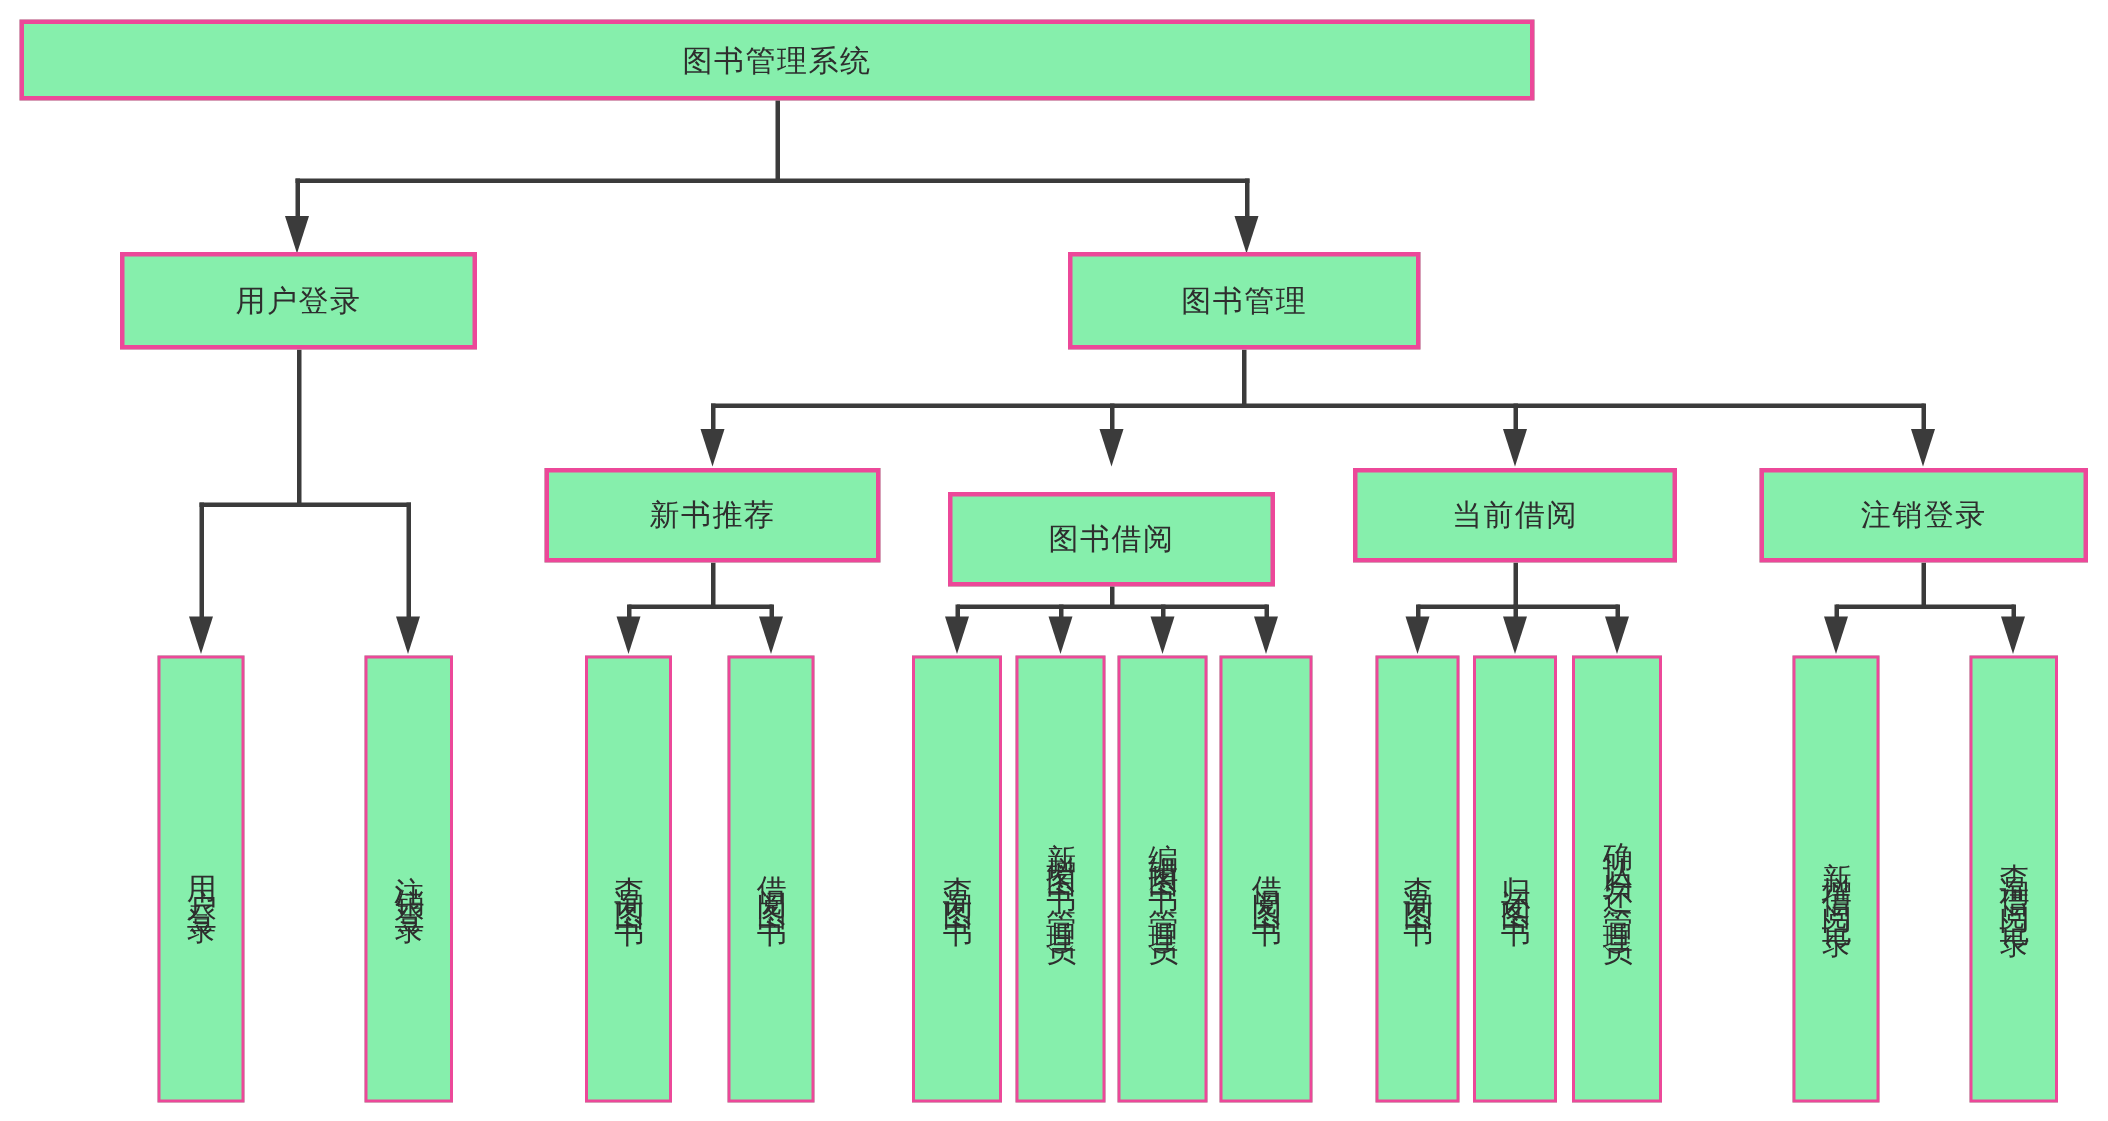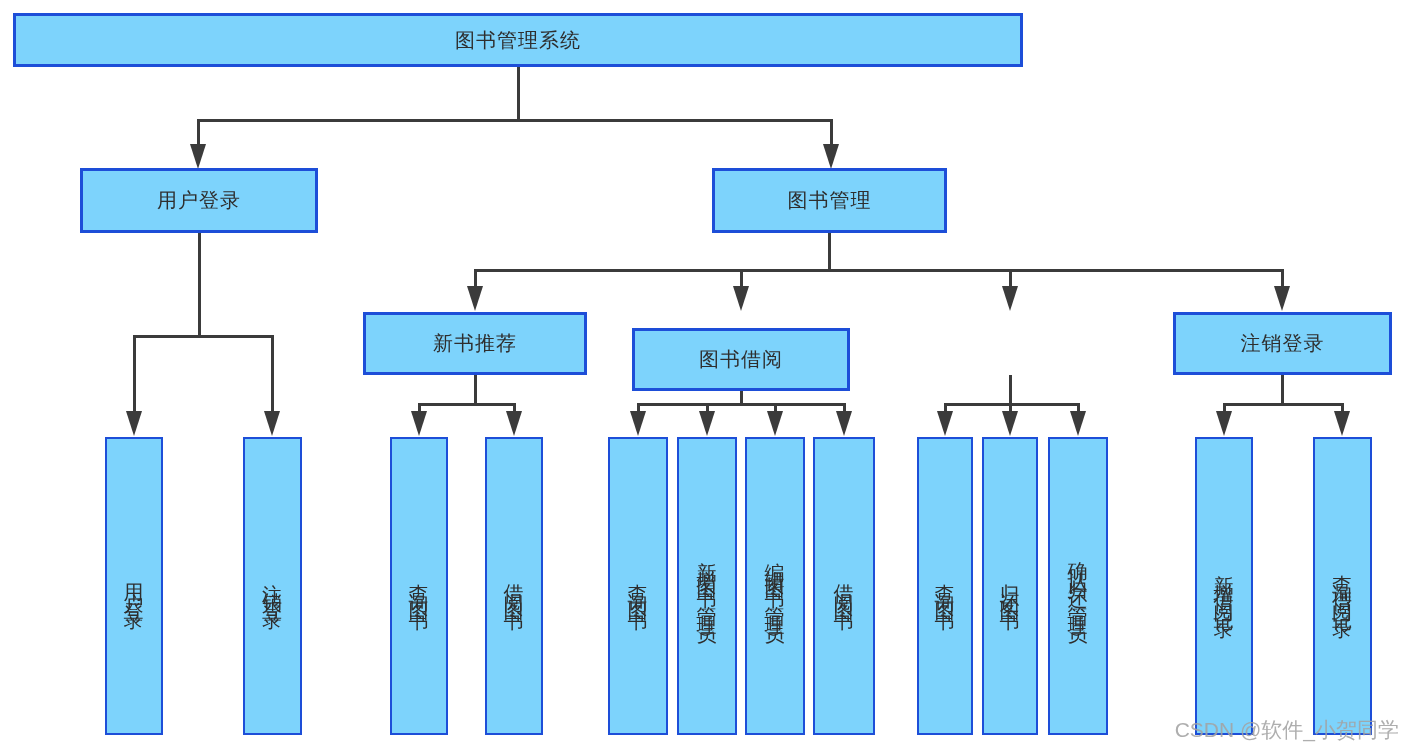--- a/index.html
+++ b/index.html
@@ -6,22 +6,22 @@
   .canvas{
     position:relative;
     width:1405px;height:747px;
     background:#ffffff;
     font-family:"Liberation Sans","DejaVu Sans",sans-serif;
     overflow:hidden;
   }
   .box{
     position:absolute;
     box-sizing:border-box;
-    border:3px solid #1d4ed8;
-    background:#7dd3fc;
+    border:3px solid #ec4899;
+    background:#86efac;
     display:flex;
     align-items:center;
     justify-content:center;
     color:#2e2e2e;
     font-size:20px;
     letter-spacing:1px;
     white-space:nowrap;
     z-index:2;
   }
   .leaf{
@@ -56,20 +56,21 @@
 
 <div class="canvas">
 
   <div class="box" style="left:13px;top:13px;width:1010px;height:54px">图书管理系统</div>
 
   <div class="box" style="left:80px;top:168px;width:238px;height:65px">用户登录</div>
   <div class="box" style="left:363px;top:312px;width:224px;height:63px">新书推荐</div>
 
   <div class="box" style="left:712px;top:168px;width:235px;height:65px">图书管理</div>
   <div class="box" style="left:632px;top:328px;width:218px;height:63px">图书借阅</div>
+  <div class="box" style="left:902px;top:312px;width:216px;height:63px">当前借阅</div>
   <div class="box" style="left:1173px;top:312px;width:219px;height:63px">注销登录</div>
 
   <div class="box leaf" style="left:105px;top:437px;width:58px;height:298px">用户登录</div>
   <div class="box leaf" style="left:243px;top:437px;width:59px;height:298px">注销登录</div>
   <div class="box leaf" style="left:390px;top:437px;width:58px;height:298px">查询图书</div>
   <div class="box leaf" style="left:485px;top:437px;width:58px;height:298px">借阅图书</div>
   <div class="box leaf" style="left:608px;top:437px;width:60px;height:298px">查询图书</div>
   <div class="box leaf" style="left:677px;top:437px;width:60px;height:298px">新增图书（管理员）</div>
   <div class="box leaf" style="left:745px;top:437px;width:60px;height:298px">编辑图书（管理员）</div>
   <div class="box leaf" style="left:813px;top:437px;width:62px;height:298px">借阅图书</div>
@@ -131,15 +132,14 @@
   <div class="vl" style="left:1077px;top:403px;height:11px"></div>
   <div class="tri" style="left:1070px;top:411px"></div>
 
   <div class="vl" style="left:1281px;top:375px;height:30px"></div>
   <div class="hl" style="left:1224px;top:403px;width:119px"></div>
   <div class="vl" style="left:1223px;top:403px;height:11px"></div>
   <div class="tri" style="left:1216px;top:411px"></div>
   <div class="vl" style="left:1341px;top:403px;height:11px"></div>
   <div class="tri" style="left:1334px;top:411px"></div>
 
-  <div class="watermark">CSDN @软件_小贺同学</div>
 
 </div>
 
 </body></html>

